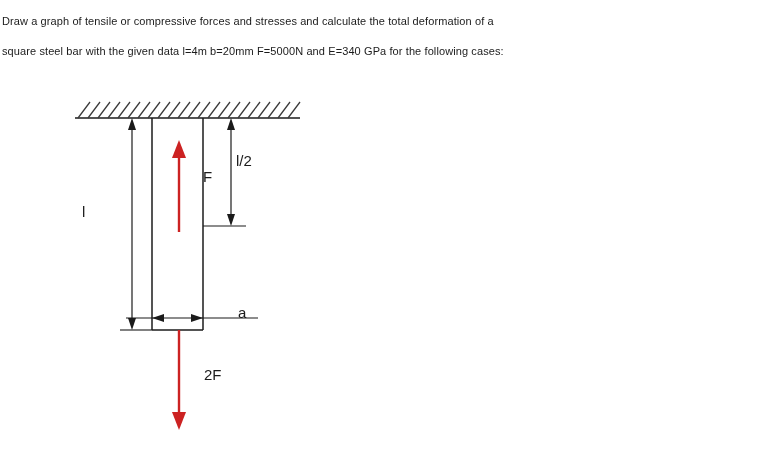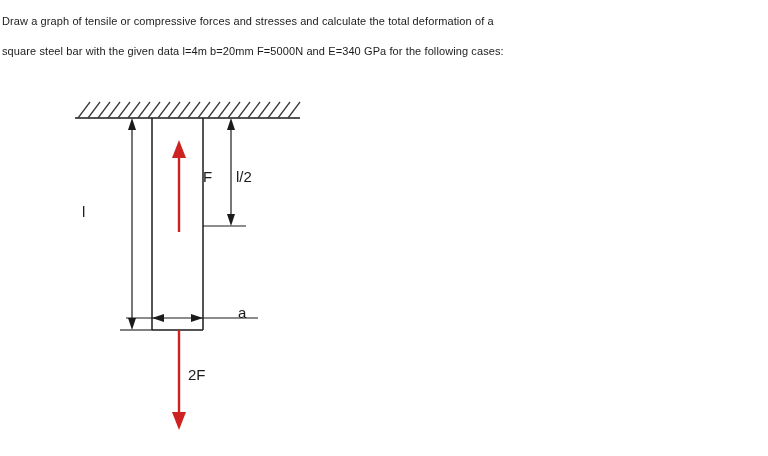--- a/index.html
+++ b/index.html
@@ -43,23 +43,23 @@
   }
   .lbl {
     position: absolute;
     font-family: "Liberation Sans", sans-serif;
     font-size: 15px;
     color: #1b1b1b;
     white-space: nowrap;
   }
   .lbl-l { left: 82px; top: 203px; font-size: 15px; }
   .lbl-F { left: 203px; top: 168px; }
-  .lbl-half { left: 236px; top: 168px; }
+  .lbl-half { left: 236px; top: 152px; }
   .lbl-a { left: 238px; top: 304px; }
-  .lbl-2F { left: 188px; top: 366px; }
+  .lbl-2F { left: 204px; top: 366px; }
 </style>
 </head>
 <body>
 
 <div id="page">
 
   <div class="problem-text">
     <span>Draw a graph of tensile or compressive forces and stresses and calculate the total deformation of a</span>
     <span>square steel bar with the given data l=4m b=20mm F=5000N and E=340 GPa for the following cases:</span>
   </div>

